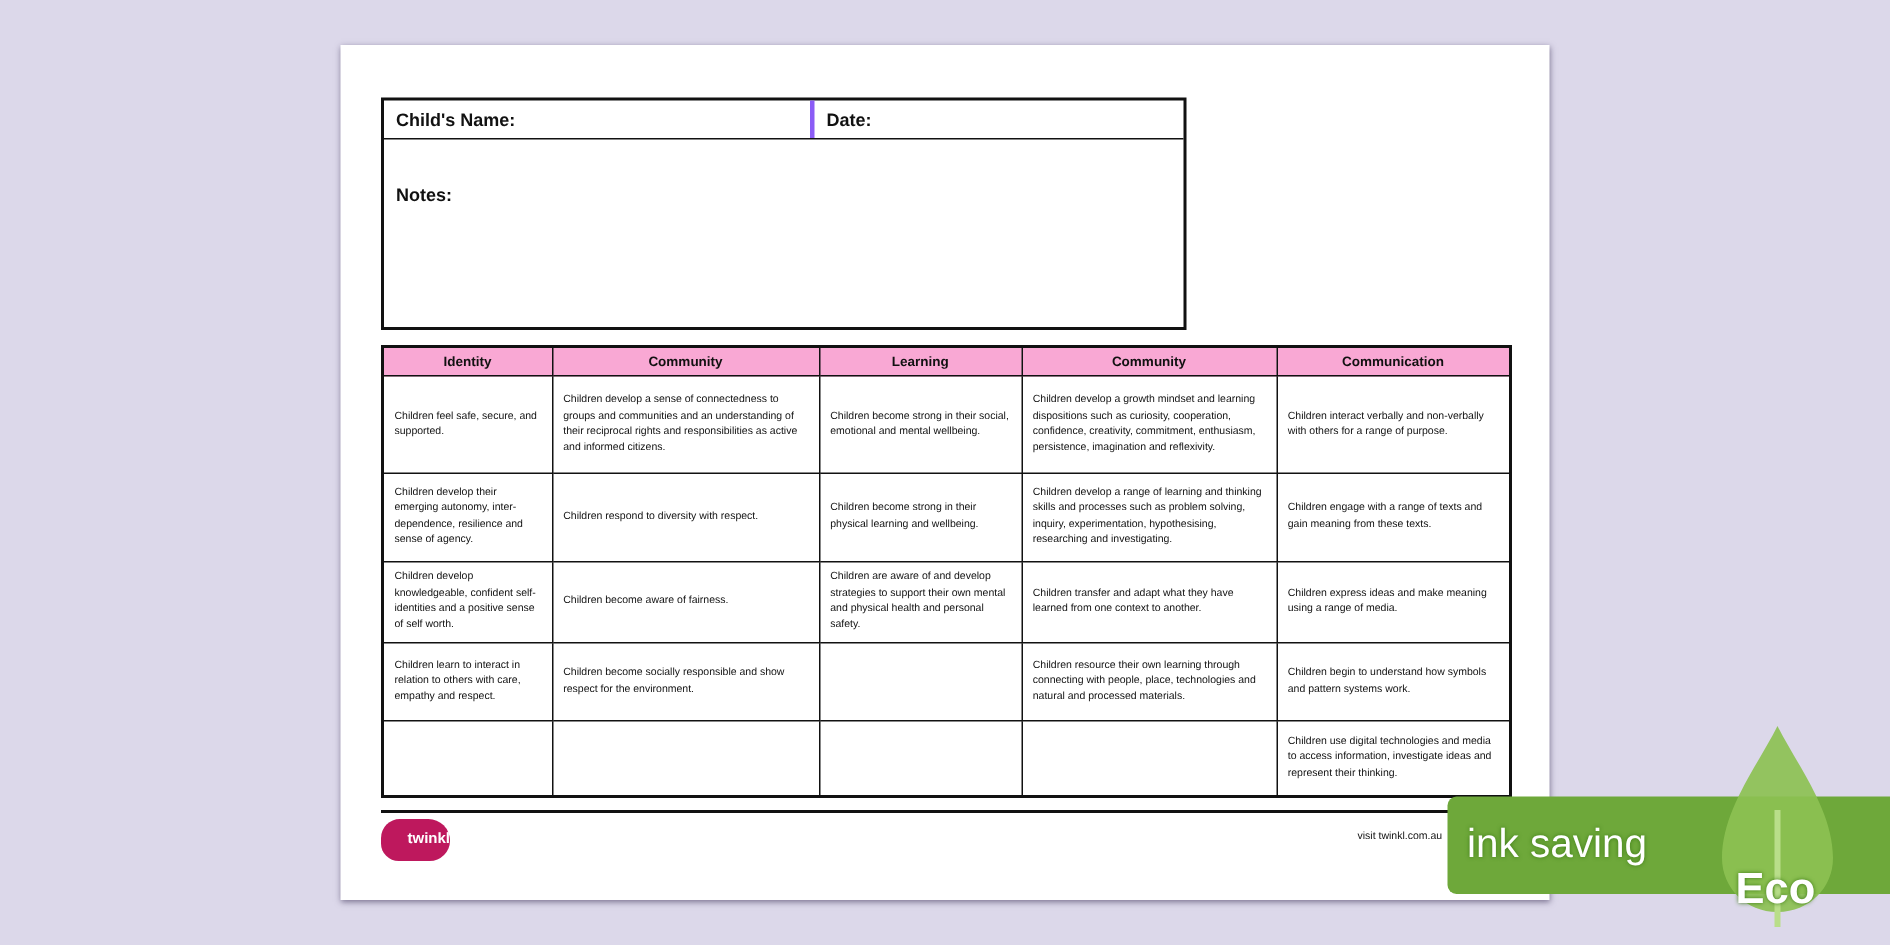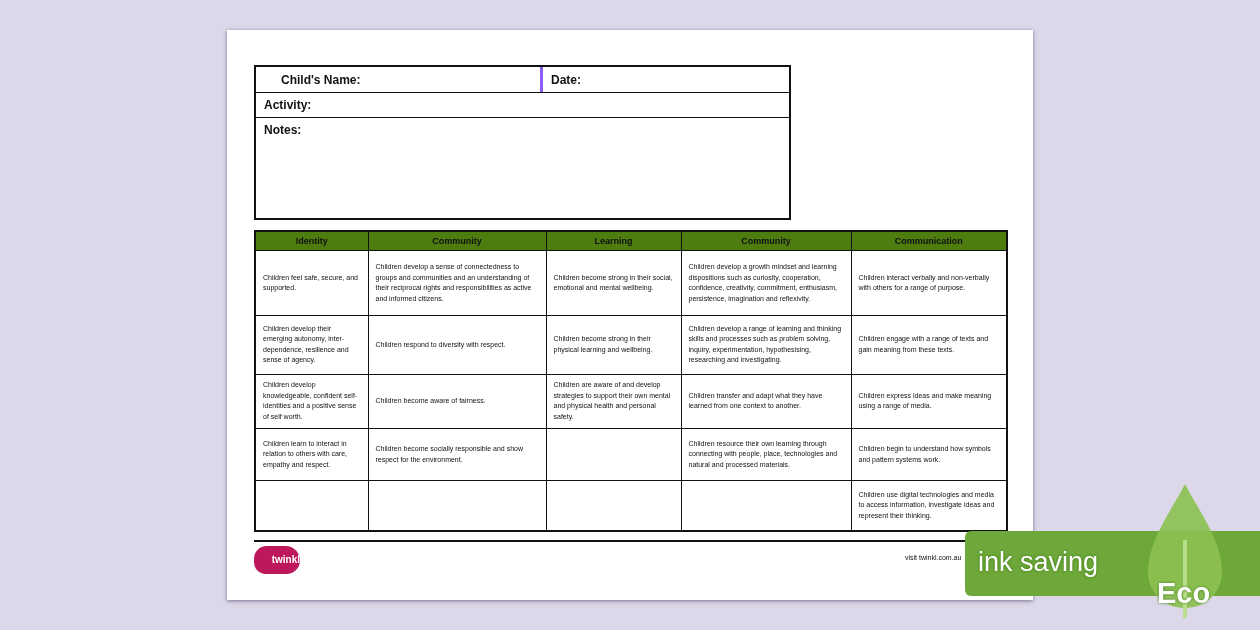--- a/index.html
+++ b/index.html
@@ -27,21 +27,21 @@
   .photo-box {
     position:absolute; left:575px; top:35px; width:204px; height:158px;
     border:2px solid #111; box-sizing:border-box;
   }
   table.eylf {
     position:absolute; left:27px; top:200px; width:752px; height:302px;
     border-collapse:collapse; table-layout:fixed;
     border:2px solid #111;
   }
   table.eylf th {
-    background:#4d7c0f; font-size:9px; font-weight:bold; color:#111;
+    background:#f9a8d4; font-size:9px; font-weight:bold; color:#111;
     border:1px solid #111; height:18px; padding:0;
   }
   table.eylf td {
     border:1px solid #111; font-size:7px; line-height:10.5px; color:#111;
     padding:0 7px; vertical-align:middle;
   }
   .footer-line { position:absolute; left:27px; top:510px; width:752px; height:2px; background:#111; }
   .logo {
     position:absolute; left:27px; top:516px; width:46px; height:28px;
     background:#be185d; border-radius:14px 16px 15px 13px;
@@ -62,27 +62,24 @@
     text-shadow:0 0 3px #3c7a16;
     margin-top:32px;
   }
 </style>
 </head>
 <body>
 
 <div class="page">
   <div class="top-box">
     <div class="row row1">
-      <span class="lbl" style="left:25px;top:6px;">Child's Name:</span>
+      <span class="lbl" style="left:8px;top:6px;">Child's Name:</span>
       <div class="date-cell">
         <span class="lbl" style="left:8px;top:6px;">Date:</span>
       </div>
-    </div>
-    <div class="row row2">
-      <span class="lbl" style="left:8px;top:5px;">Activity:</span>
     </div>
     <div class="row row3">
       <span class="lbl" style="left:8px;top:5px;">Notes:</span>
     </div>
   </div>
 
 
   <table class="eylf">
     <colgroup>
       <col style="width:113px">

